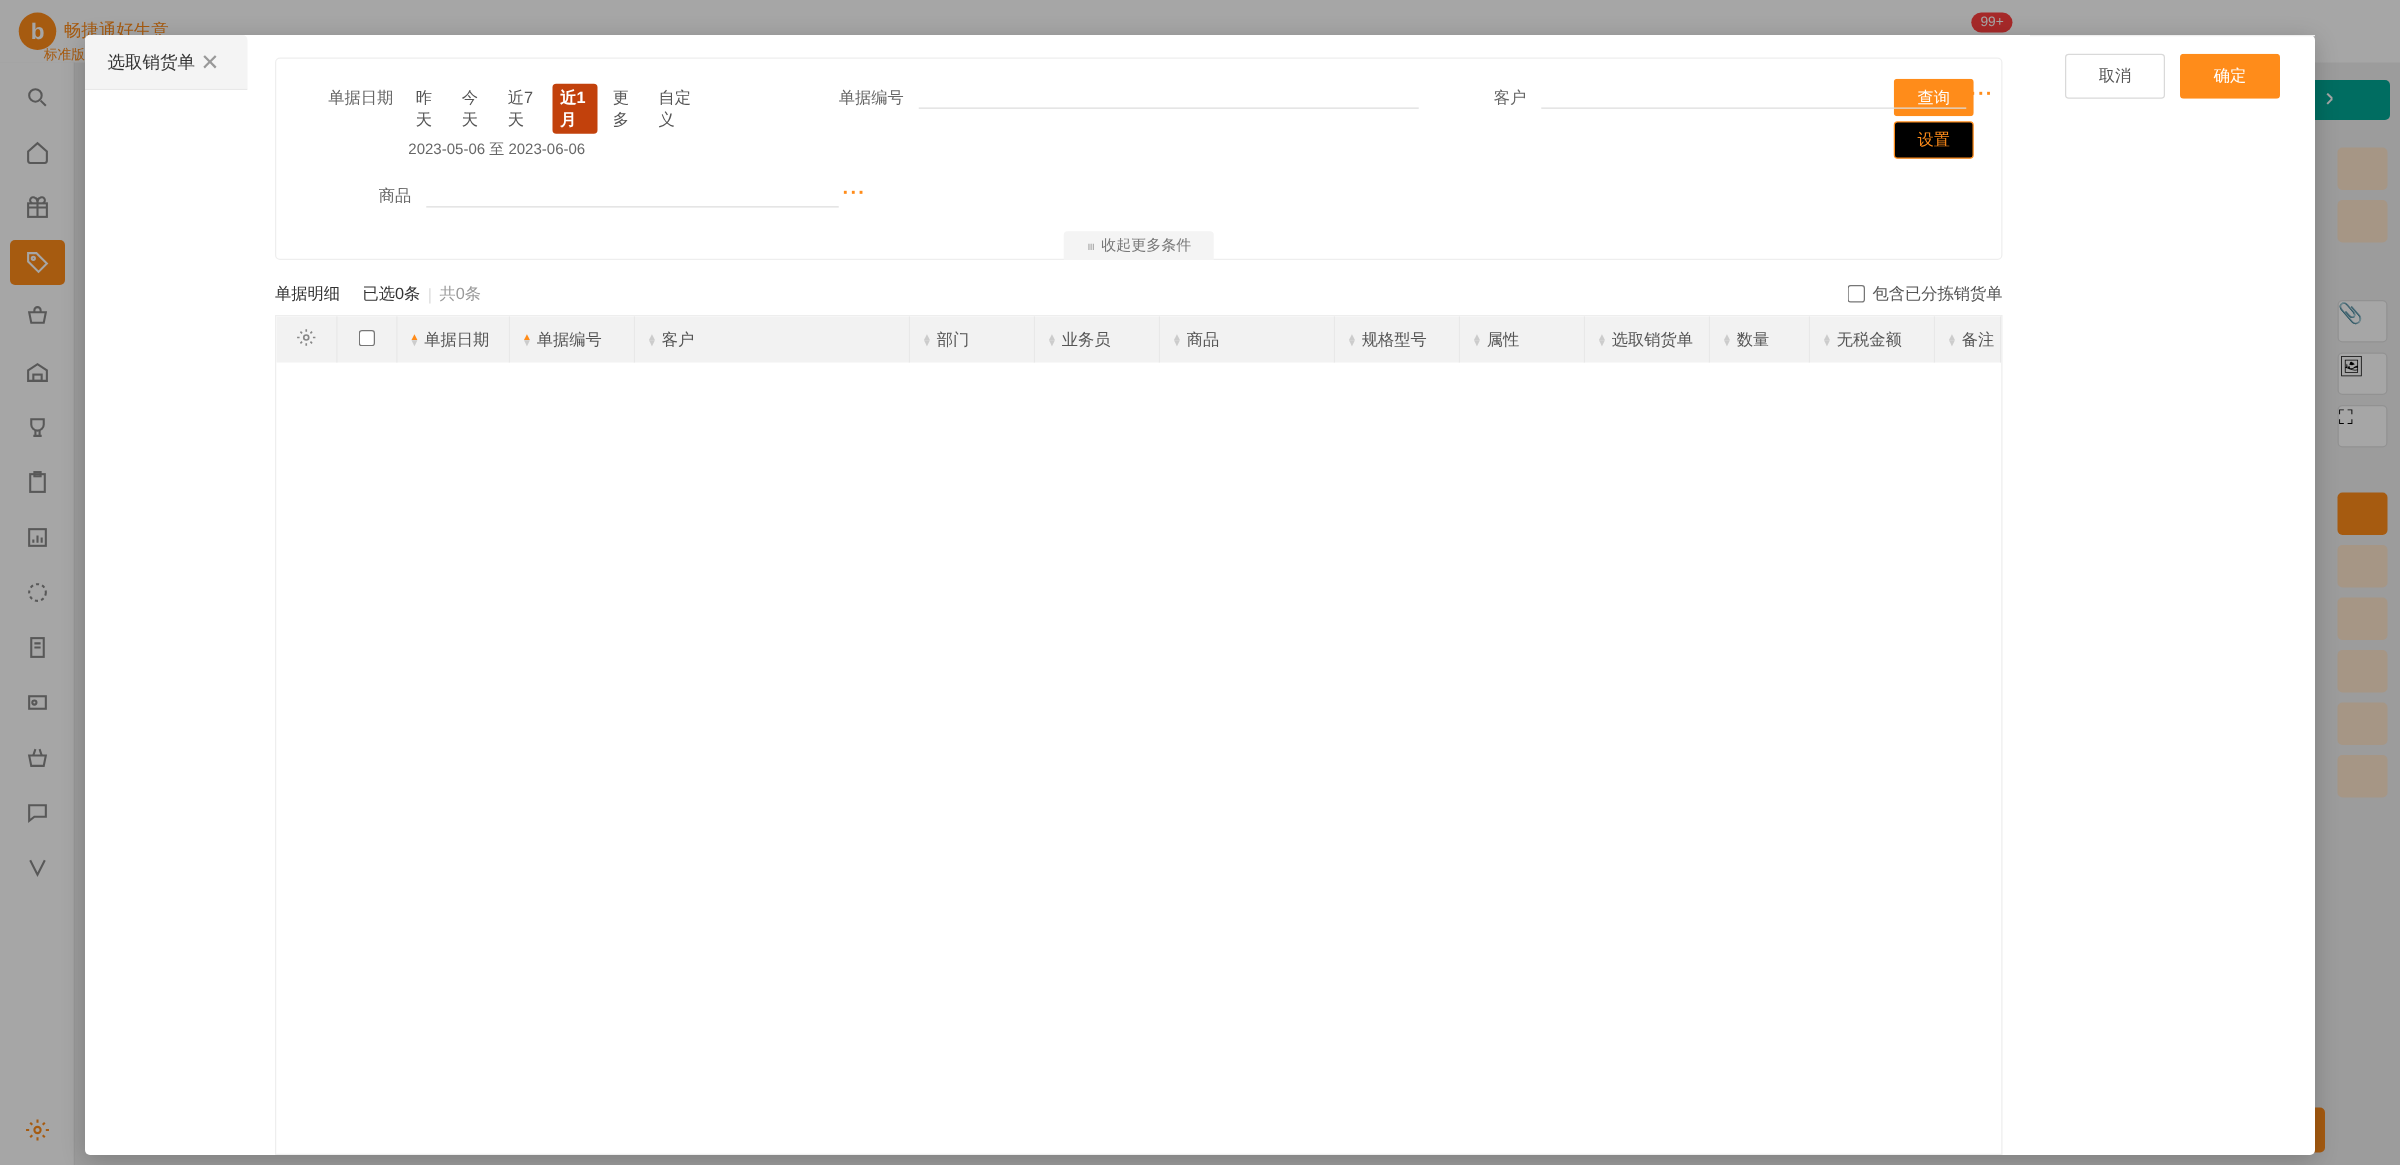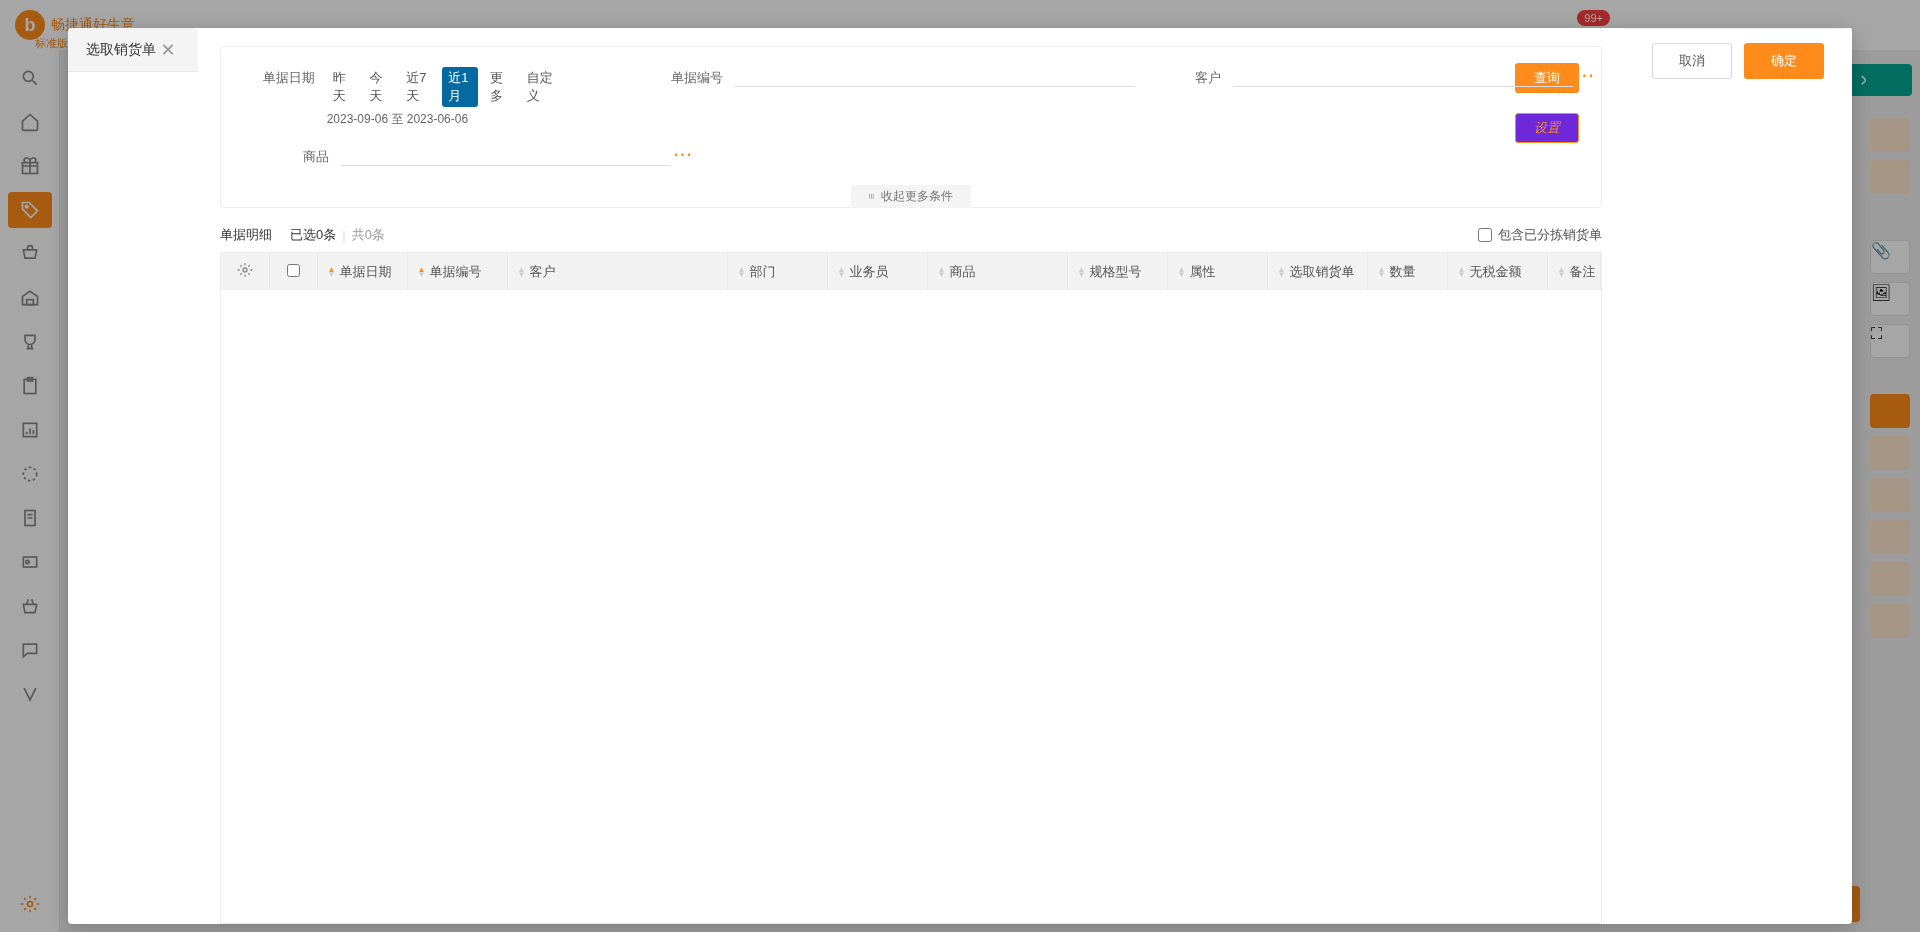--- a/index.html
+++ b/index.html
@@ -36,29 +36,29 @@
     .modal-body { flex: 1; padding: 18px 22px 0; overflow: auto; display: flex; flex-direction: column; }
 
     
     .filter-card { border: 1px solid #eee; border-radius: 4px; padding: 20px 28px 0; position: relative; }
     .filter-row { display: flex; align-items: flex-start; gap: 50px; margin-bottom: 18px; }
     .filter-item { display: flex; align-items: flex-start; gap: 12px; }
     .filter-label { color: #666; font-size: 13px; white-space: nowrap; padding-top: 2px; text-align: right; }
     .filter-label.w { width: 80px; }
     .date-chips { display: flex; align-items: center; gap: 6px; }
     .chip { font-size: 13px; color: #555; padding: 2px 6px; cursor: pointer; border-radius: 3px; }
-    .chip.active { background: #0369a1; color: #fff; }
+    .chip.active { background: #c2410c; color: #fff; font-weight: bold; }
     .date-text { font-size: 12px; color: #666; margin-top: 4px; }
     .underline-input { border: none; border-bottom: 1px solid #ddd; min-width: 410px; font-size: 13px; padding: 2px 0; outline: none; background: transparent; }
     .underline-wrap { position: relative; }
     .ellipsis-btn { color: #ff8c1a; position: absolute; right: -22px; top: 0; cursor: pointer; font-weight: bold; letter-spacing: 1px; }
-    .filter-actions { position: absolute; right: 22px; top: 16px; display: flex; flex-direction: column; gap: 20px; }
+    .filter-actions { position: absolute; right: 22px; top: 16px; display: flex; flex-direction: column; gap: 4px; }
     .btn { padding: 5px 18px; font-size: 13px; border-radius: 3px; cursor: pointer; text-align: center; border: 1px solid transparent; }
     .btn-primary { background: #ff8c1a; color: #fff; }
-    .btn-outline { background: #6d28d9; border: 1px solid #ff8c1a; color: #ff8c1a; font-style: italic; }
+    .btn-outline { background: #000000; border: 1px solid #ff8c1a; color: #ff8c1a; }
     .btn-default { background: #fff; border: 1px solid #d9d9d9; color: #555; }
 
     .collapse-bar { width: 120px; margin: 0 auto; background: #f4f4f4; color: #777; font-size: 12px; text-align: center; padding: 3px 0; border-radius: 3px 3px 0 0; position: relative; top: 1px; cursor: pointer; }
     .collapse-bar::before { content: "≡"; transform: rotate(90deg); display: inline-block; margin-right: 6px; font-size: 10px; color: #999; }
 
     
     .detail-bar { display: flex; align-items: center; margin-top: 18px; margin-bottom: 8px; font-size: 13px; }
     .detail-title { color: #333; font-weight: 500; margin-right: 18px; }
     .sel-count { color: #333; }
     .sel-count b { color: #333; font-weight: normal; }
@@ -227,21 +227,21 @@
           <div>
             <div class="date-chips">
               <span class="chip">昨天</span>
               <span class="chip">今天</span>
               <span class="chip">近7天</span>
               <span class="chip active">近1月</span>
               <span class="chip">更多</span>
               <span class="chip">自定义</span>
             </div>
             <div class="date-text">
-              <span>2023-09-06</span>
+              <span>2023-05-06</span>
               <span>至</span>
               <span>2023-06-06</span>
             </div>
           </div>
         </div>
 
         <div class="filter-item" style="margin-left:60px">
           <div class="filter-label">单据编号</div>
           <div class="underline-wrap">
             <input class="underline-input" style="min-width: 400px;">

